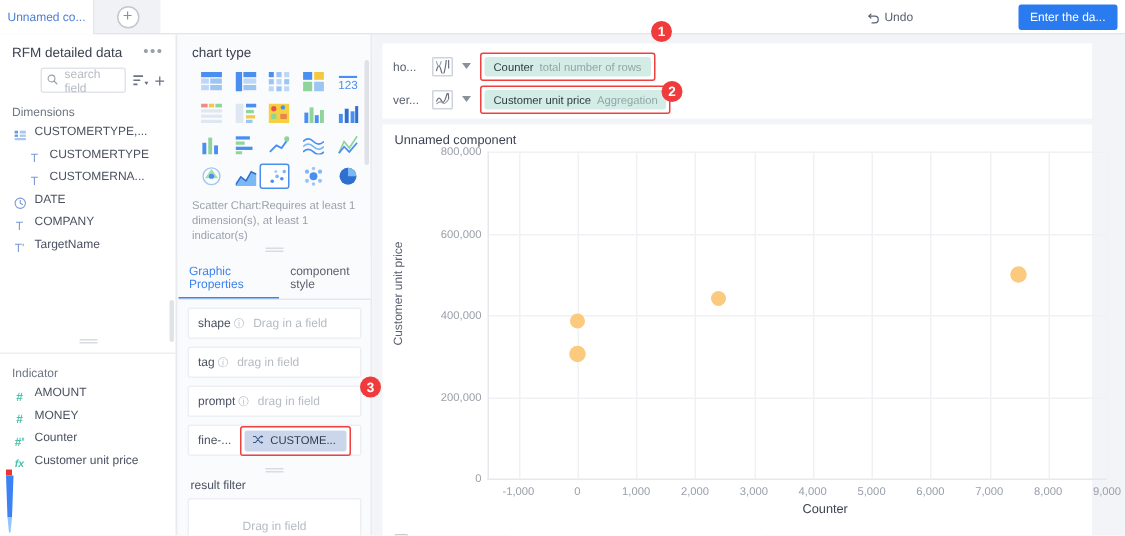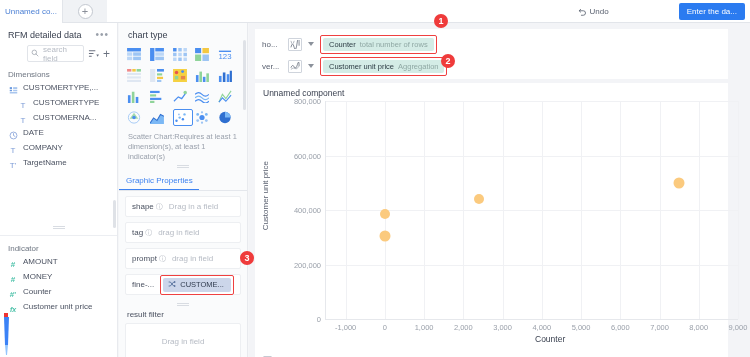--- a/index.html
+++ b/index.html
@@ -90,21 +90,21 @@
   .ct-panel {
     position: absolute; left: 119px; top: 23px; width: 129px; height: 334px;
     background: #fafbfc; border-right: 1px solid #e8eaee;
   }
   .ct-head { font-size: 9px; color: #3a4150; padding: 7px 0 6px 9px; }
   .ct-grid {
     display: grid; grid-template-columns: repeat(5, 1fr);
     gap: 4px 2px; padding: 0 8px;
   }
   .ct-cell {
-    height: 17px; display: flex; align-items: center; justify-content: flex-start;
+    height: 17px; display: flex; align-items: center; justify-content: flex-end;
     border-radius: 2px;
   }
   .ct-cell.selected { border: 1px solid #4a8ef0; background: #fff; }
   .ct-note {
     font-size: 7.5px; color: #9aa1ac; line-height: 1.35;
     padding: 6px 8px 0 9px;
   }
   .ct-grip { display: flex; justify-content: center; padding-top: 3px; }
 
   .tabs-row {
@@ -523,20 +523,23 @@
     </div>
 
     <div class="ct-note">Scatter Chart:Requires at least 1 dimension(s), at least 1 indicator(s)</div>
     <div class="ct-grip">
         <div class="grip"></div>
       </div>
 
     <div class="tabs-row">
       <div class="gp-tab active">
         <span>Graphic Properties</span>
+      </div>
+      <div class="gp-tab">
+        <span>component style</span>
       </div>
     </div>
 
     <div class="prop-row">
       <span class="prop-label">
         <span>shape</span>
         <span class="q">ⓘ</span>
       </span>
       <span class="prop-ph">Drag in a field</span>
     </div>

